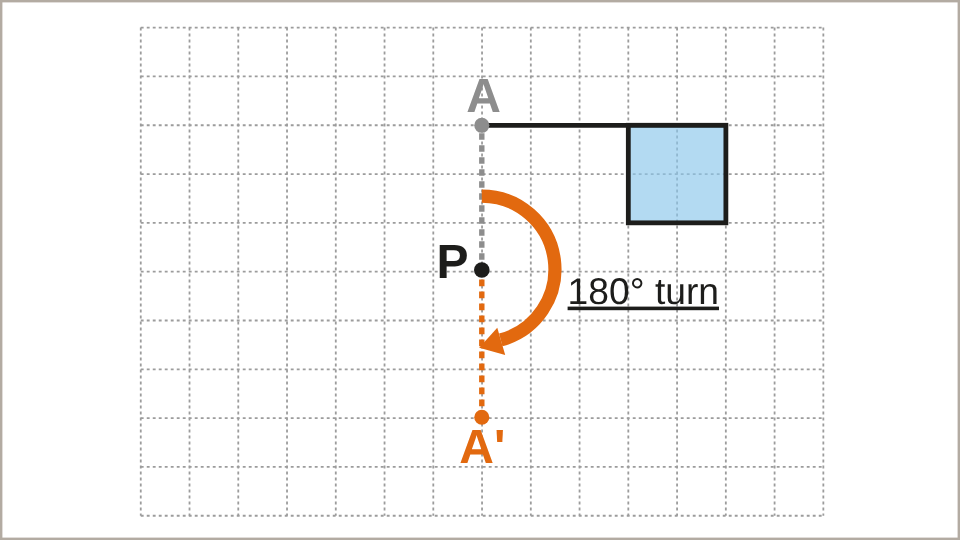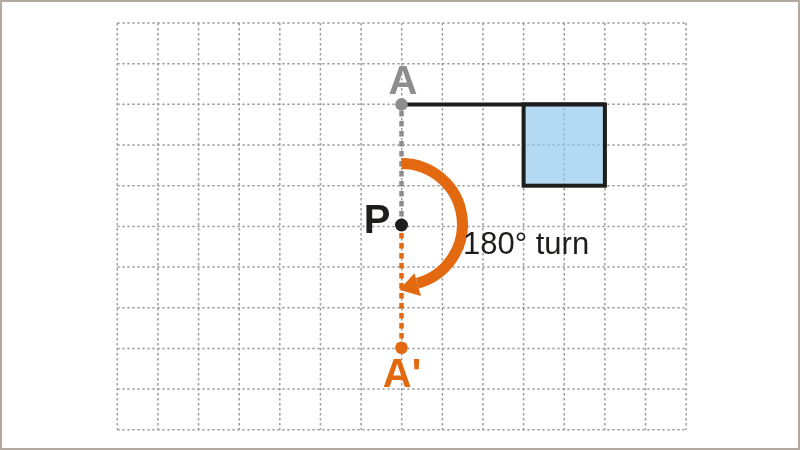--- a/index.html
+++ b/index.html
@@ -98,14 +98,14 @@
     <circle cx="399.5" cy="223" r="6.5" fill="#1d1d1b"></circle>
     <circle cx="399.5" cy="345.7" r="6.3" fill="#e2690f"></circle>
   </svg>
 
   <div class="point-label label-a" style="left:401px; top:78px;">A</div>
 
   <div class="point-label label-p" style="left:375px; top:217px;">P</div>
 
   <div class="point-label label-a-prime" style="left:400px; top:371px;">A'</div>
 
-  <div class="turn-label" style="left:461px; top:241px;">180° turn</div>
+  <div class="turn-label" style="left:471px; top:241px;text-decoration:underline;">180° turn</div>
 </div>
 
 </body></html>

